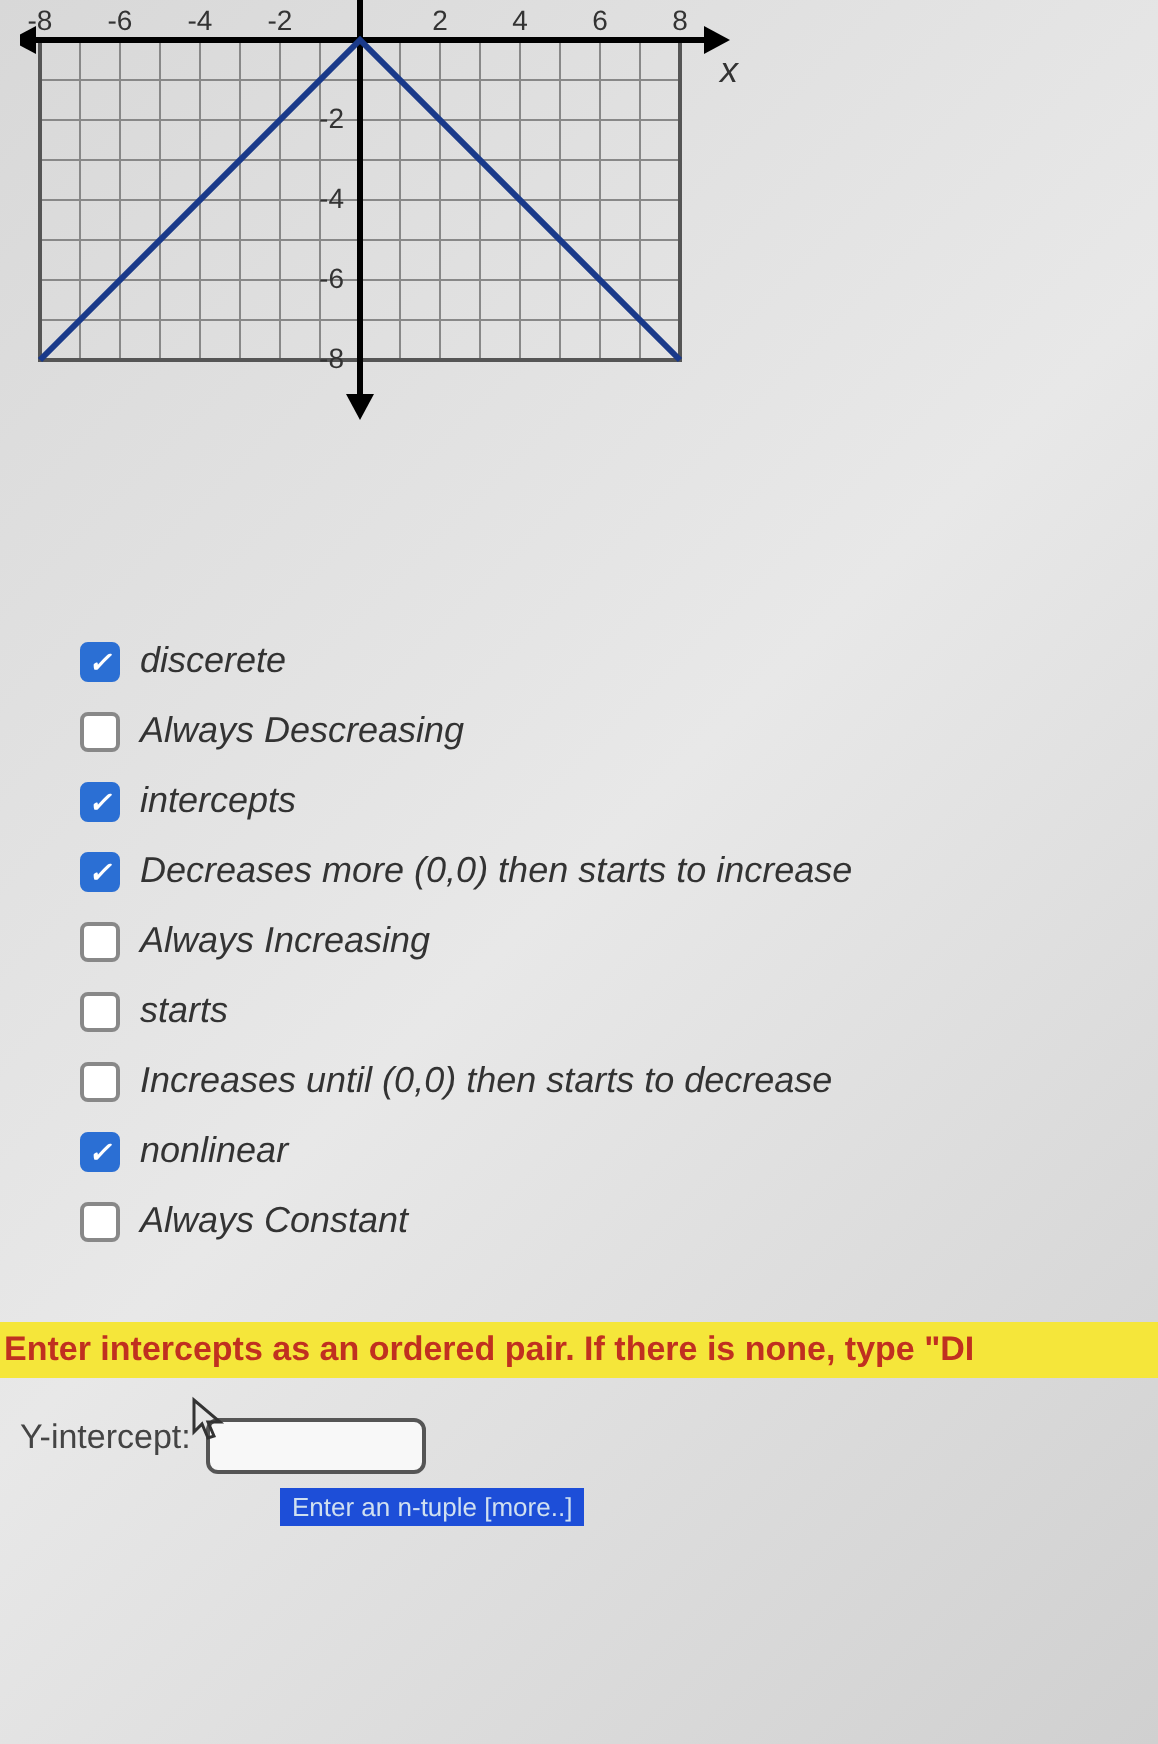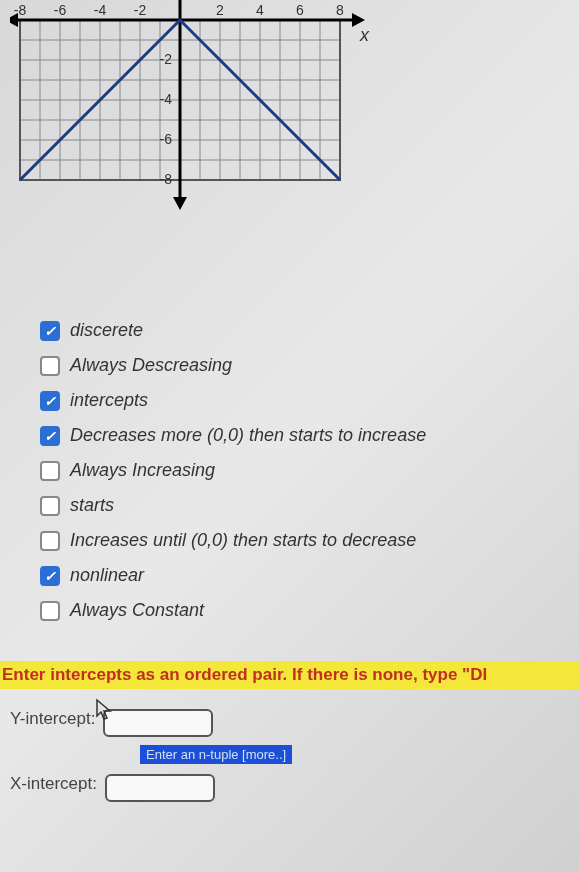--- a/index.html
+++ b/index.html
@@ -220,17 +220,13 @@
 </div>
 
 <div class="instruction-bar">Enter intercepts as an ordered pair. If there is none, type "DI</div>
 
 <div class="intercepts">
   <div class="intercept-row">
     <span class="intercept-label">Y-intercept:</span>
     <input class="intercept-input" value="" style="">
   </div>
   <div class="hint-box">Enter an n-tuple [more..]</div>
-  <div class="intercept-row">
-    <span class="intercept-label">X-intercept:</span>
-    <input class="intercept-input" value="" style="">
-  </div>
 </div>
 
 </body></html>

